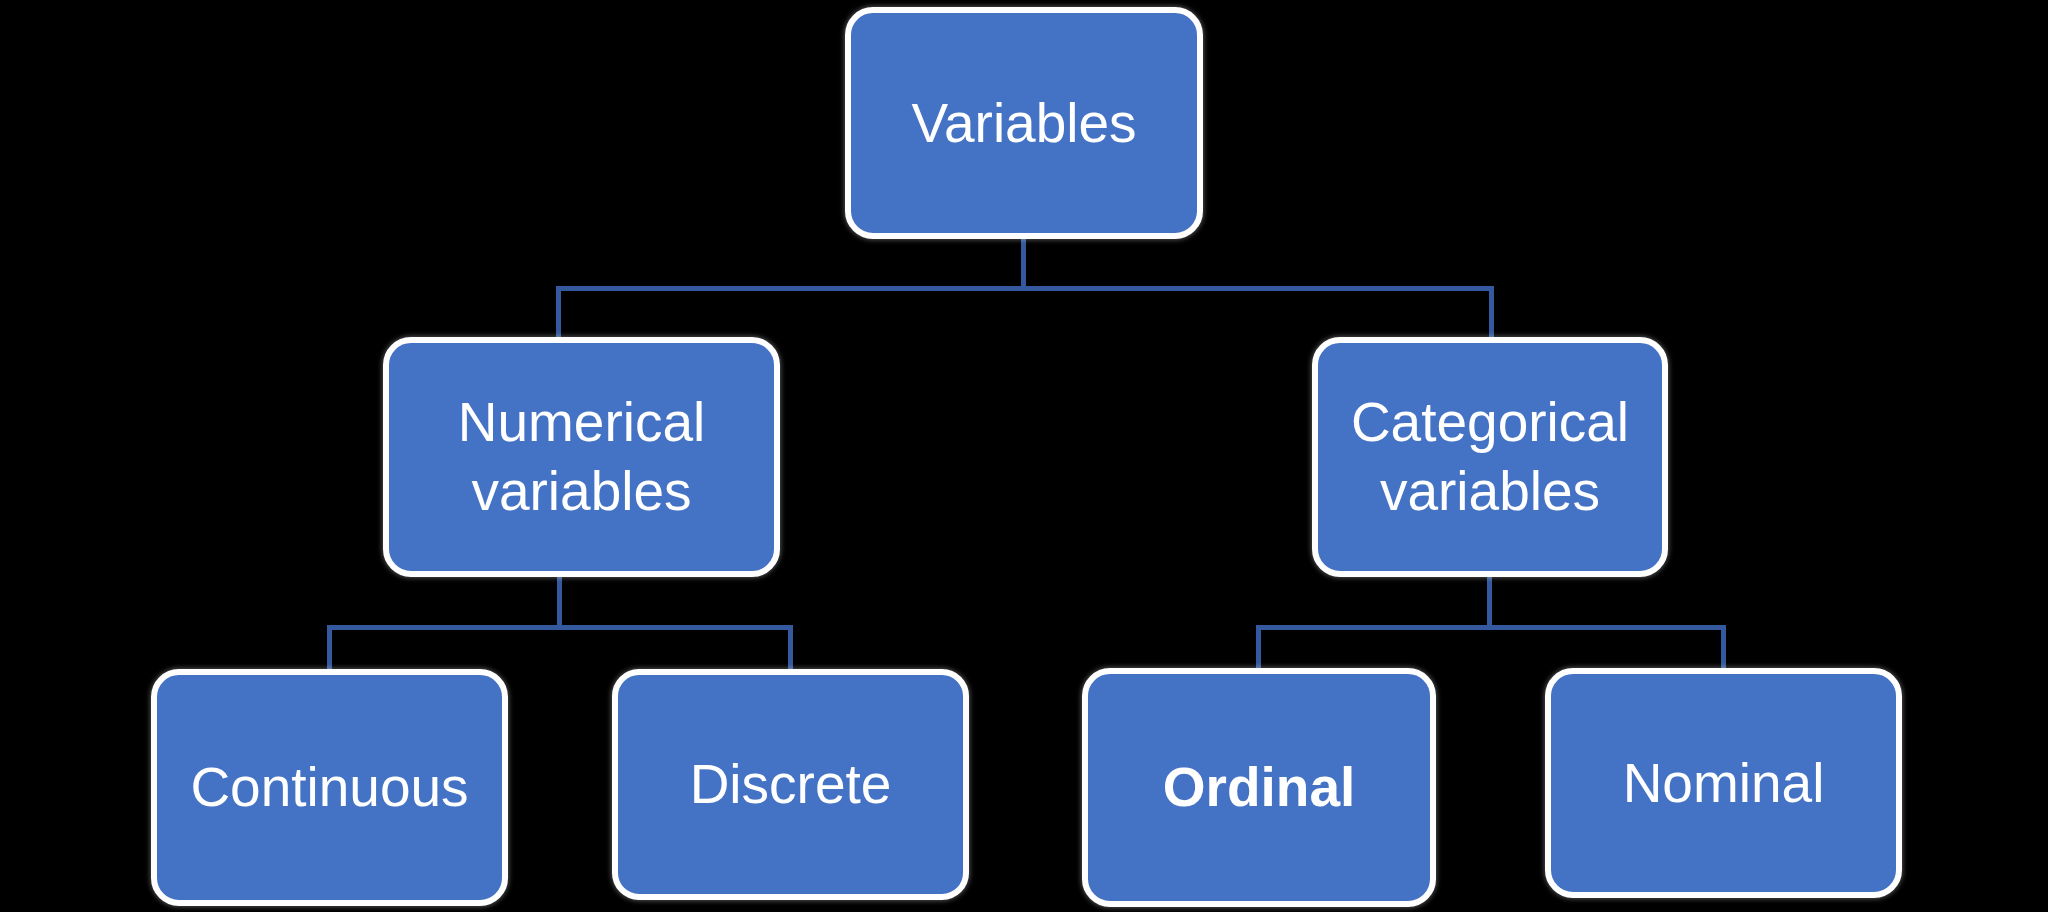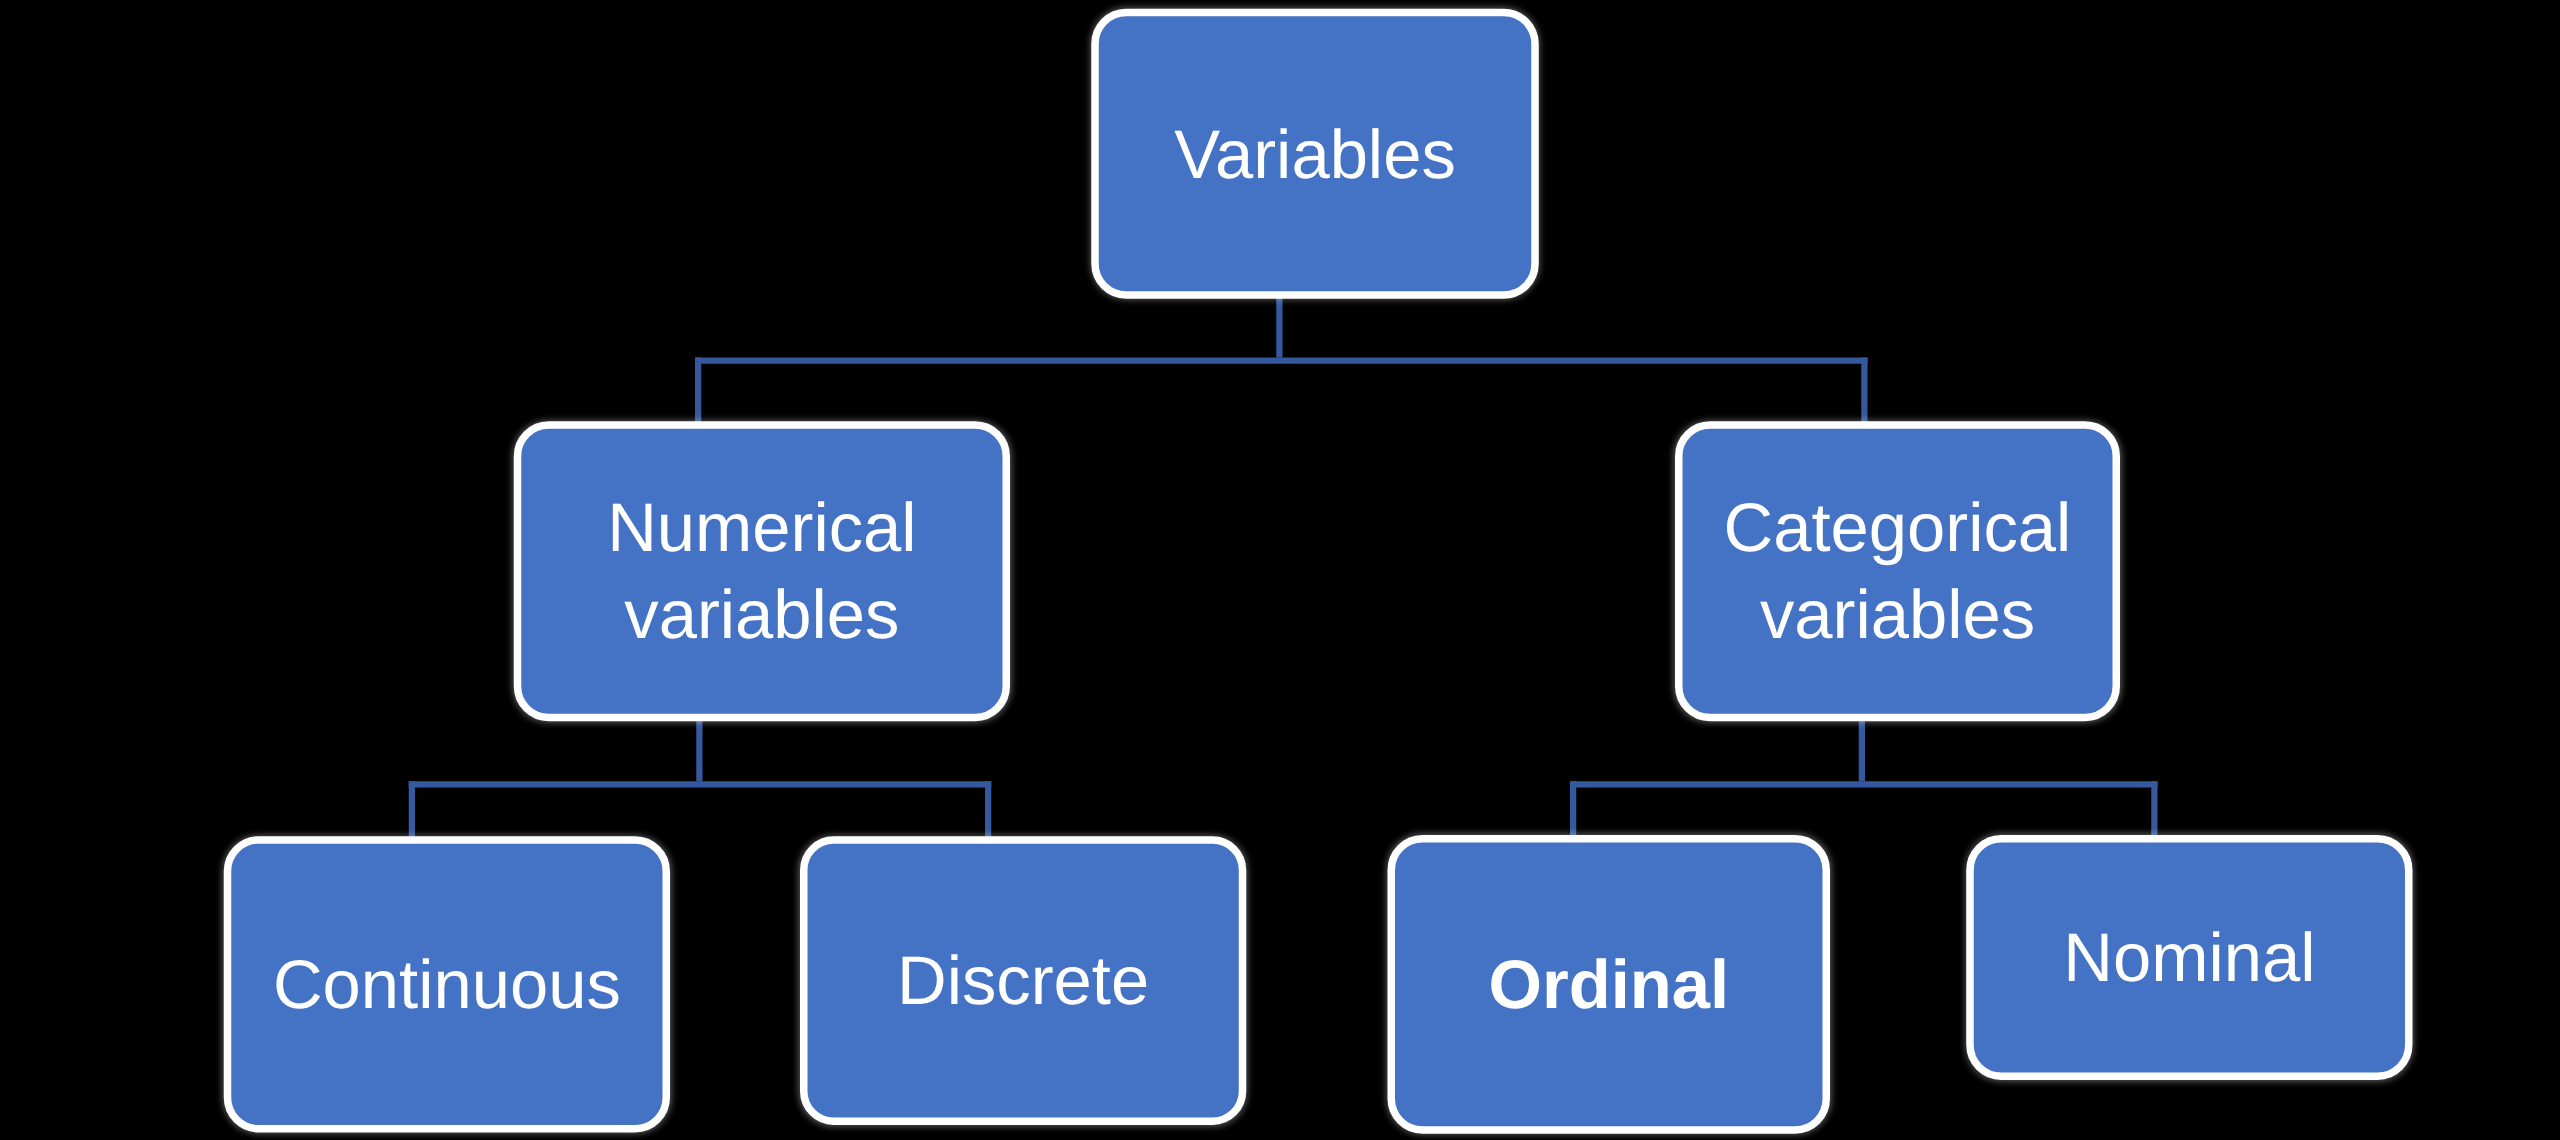--- a/index.html
+++ b/index.html
@@ -22,37 +22,36 @@
     border: 6px solid #FFFFFF;
     border-radius: 28px;
     box-shadow: 0 0 5px 1px rgba(230,230,230,0.35);
     display: flex;
     align-items: center;
     justify-content: center;
     text-align: center;
     color: #FFFFFF;
     font-size: 55px;
     line-height: 1.25;
-    margin-left: 28px;
   }
   .node .label {
     padding: 0 10px;
   }
   .conn {
     position: absolute;
     background: #35599E;
   }
   
   #node-variables   { left: 845px;  top: 7px;   width: 358px; height: 232px; }
   #node-numerical   { left: 383px;  top: 337px; width: 397px; height: 240px; }
   #node-categorical { left: 1312px; top: 337px; width: 356px; height: 240px; text-align: center; }
   #node-continuous  { left: 151px;  top: 669px; width: 357px; height: 237px; }
   #node-discrete    { left: 612px;  top: 669px; width: 357px; height: 231px; border-radius: 27px; }
   #node-ordinal     { left: 1082px; top: 668px; width: 354px; height: 239px; font-weight: bold; }
-  #node-nominal     { left: 1545px; top: 668px; width: 357px; height: 196px; }
+  #node-nominal     { left: 1545px; top: 668px; width: 357px; height: 230px; }
   
   
   #conn-top-stub    { left: 1021px; top: 238px; width: 5px;   height: 48px; }
   #conn-top-h       { left: 556px;  top: 286px; width: 938px; height: 5px; }
   #conn-top-drop-l  { left: 556px;  top: 286px; width: 5px;   height: 52px; }
   #conn-top-drop-r  { left: 1489px; top: 286px; width: 5px;   height: 52px; }
   
   #conn-num-stub    { left: 557px;  top: 576px; width: 5px;   height: 49px; }
   #conn-num-h       { left: 327px;  top: 625px; width: 466px; height: 5px; }
   #conn-num-drop-l  { left: 327px;  top: 625px; width: 5px;   height: 45px; }

